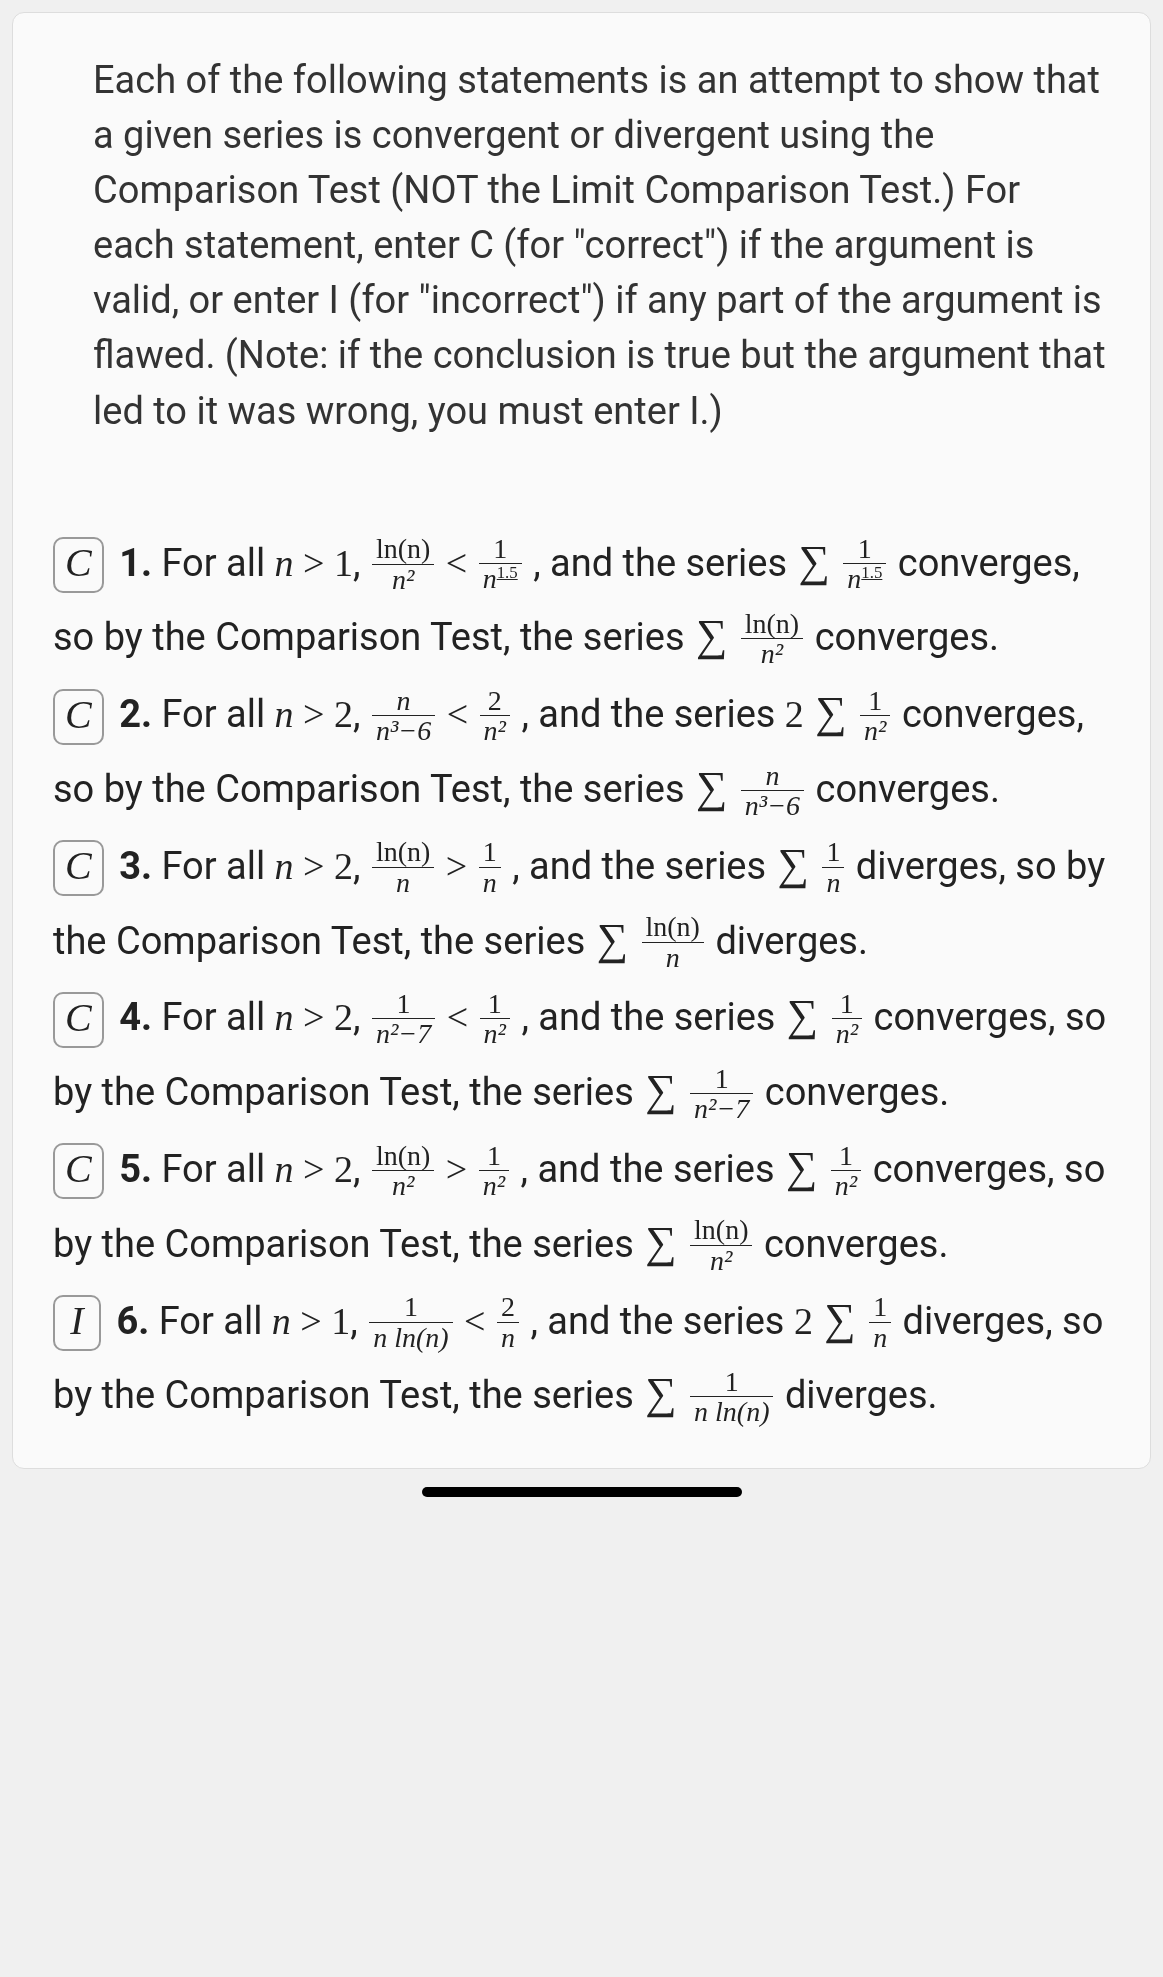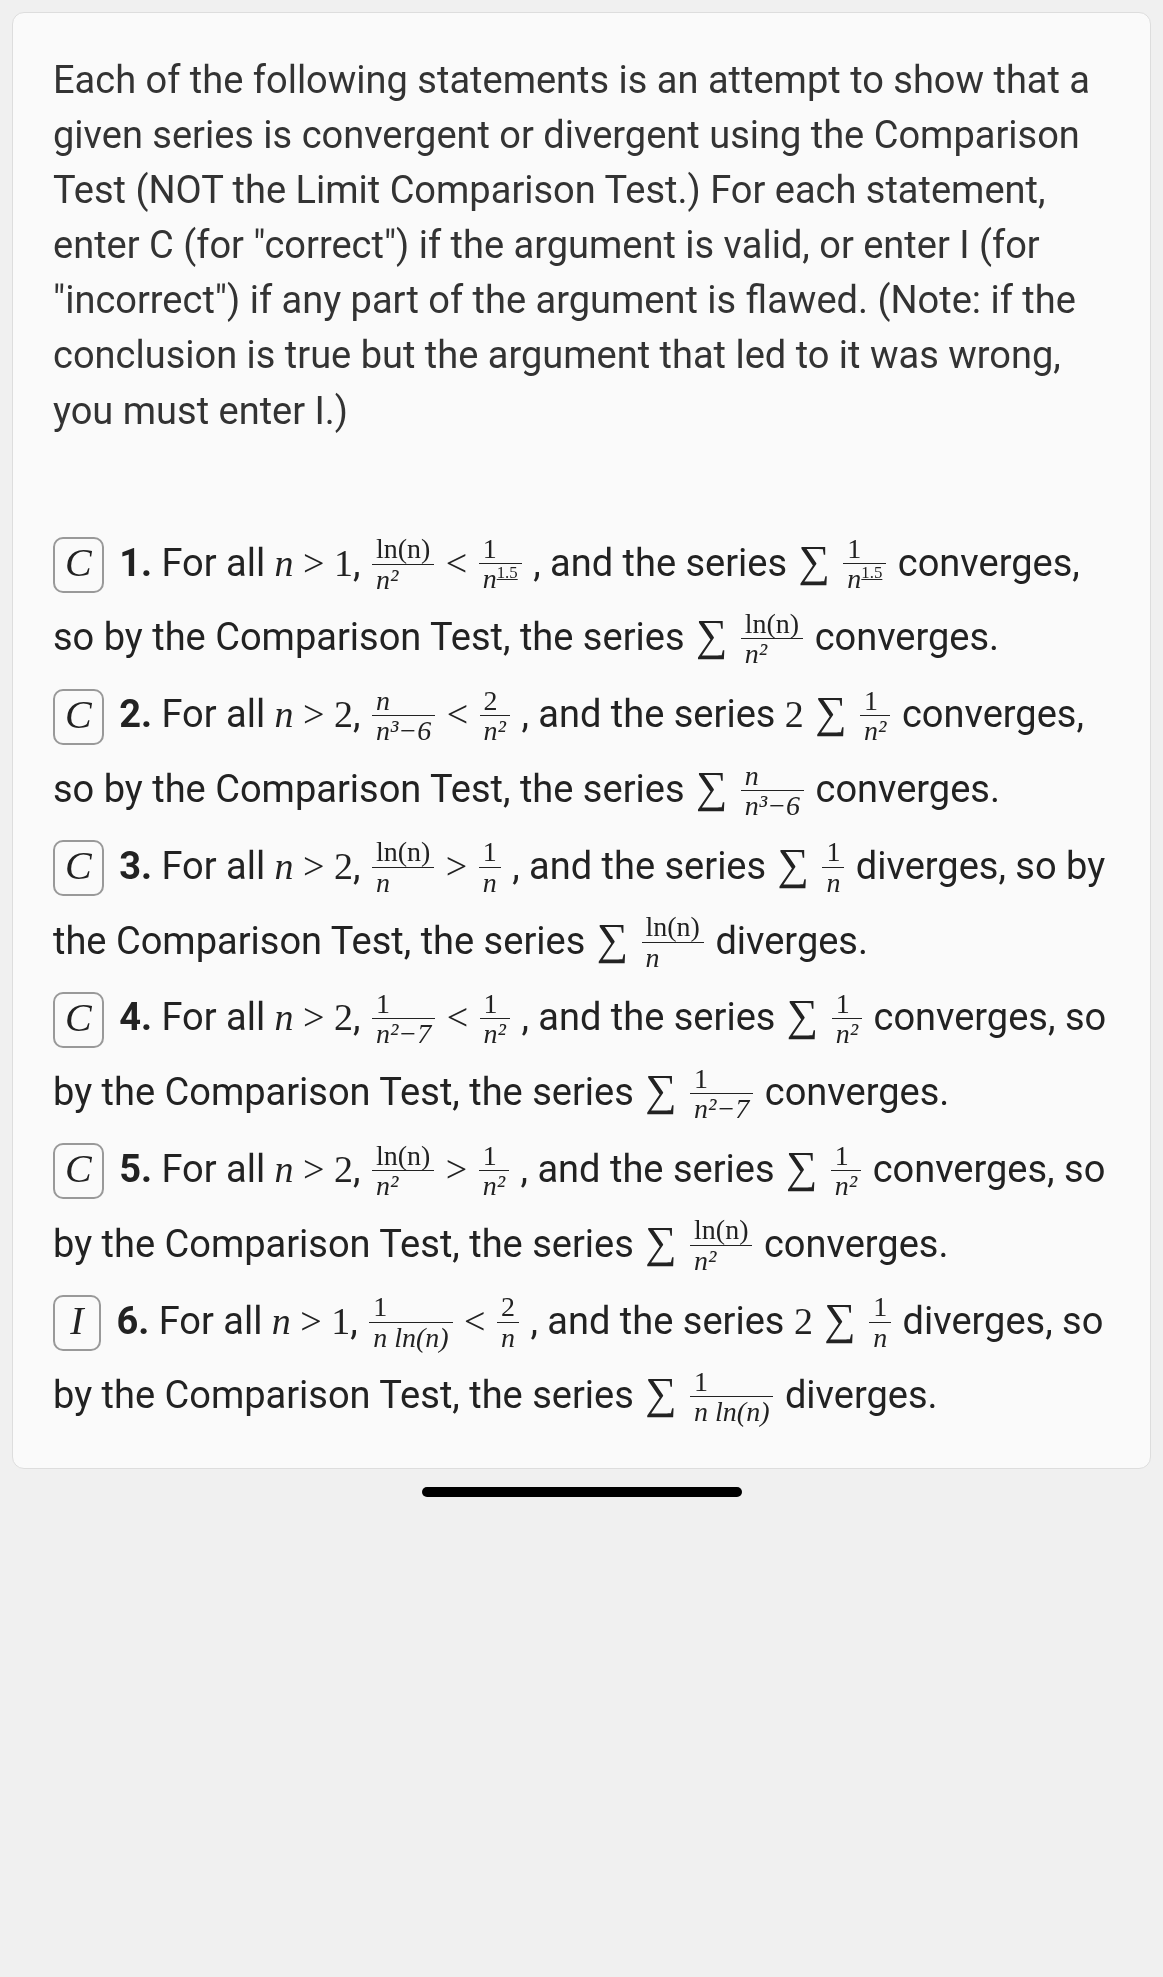--- a/index.html
+++ b/index.html
@@ -16,20 +16,21 @@
     border-radius: 12px;
     margin: 12px;
     padding: 40px 40px 30px 40px;
     color: #222;
   }
   .intro {
     font-size: 38px;
     line-height: 1.45;
     margin-bottom: 90px;
     color: #333;
+    margin-left: 40px;
   }
   .statements {
     font-size: 38px;
     line-height: 1.7;
   }
   .answer-box {
     display: inline-block;
     border: 2px solid #999;
     border-radius: 10px;
     padding: 0px 10px 4px 10px;
@@ -50,21 +51,21 @@
     white-space: nowrap;
   }
   .mathup {
     font-family: "Times New Roman", Times, serif;
     font-style: normal;
     white-space: nowrap;
   }
   .frac {
     display: inline-block;
     vertical-align: middle;
-    text-align: left;
+    text-align: center;
     font-family: "Times New Roman", Times, serif;
     font-style: normal;
     line-height: 1.05;
     margin: 0 2px;
     position: relative;
     top: -2px;
   }
   .frac .fn, .frac .fd {
     display: block;
     padding: 0 4px;

